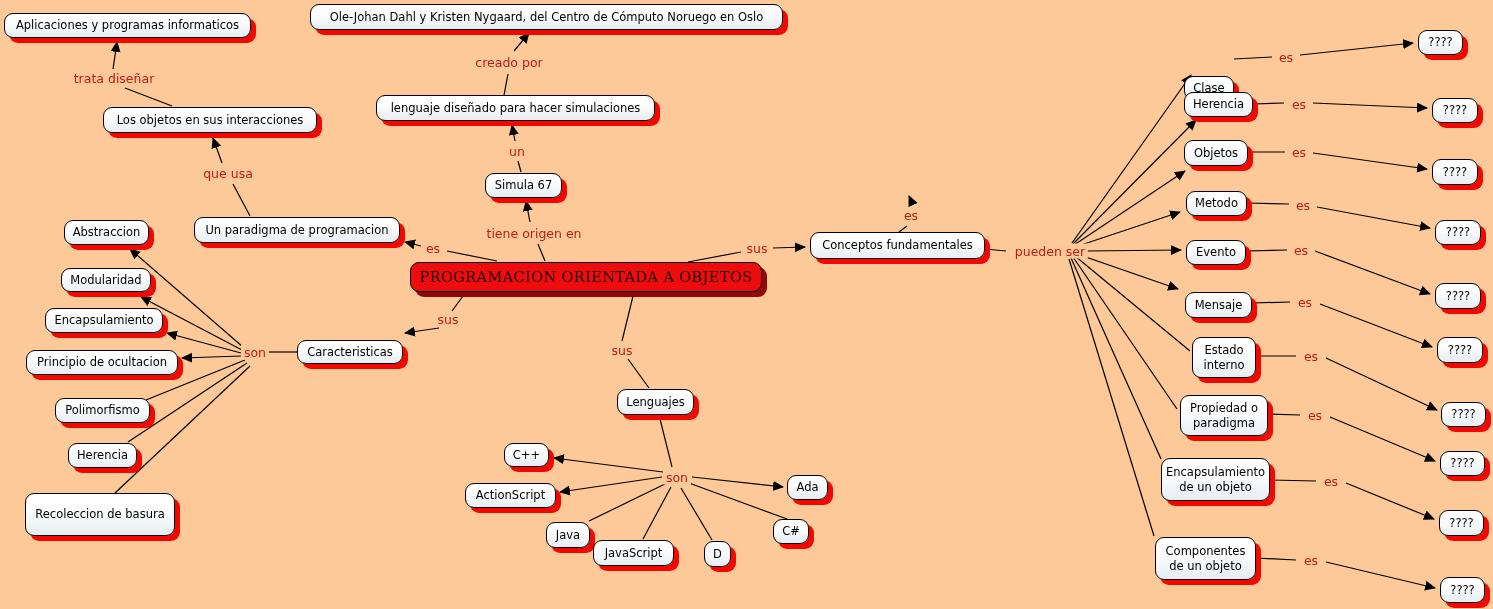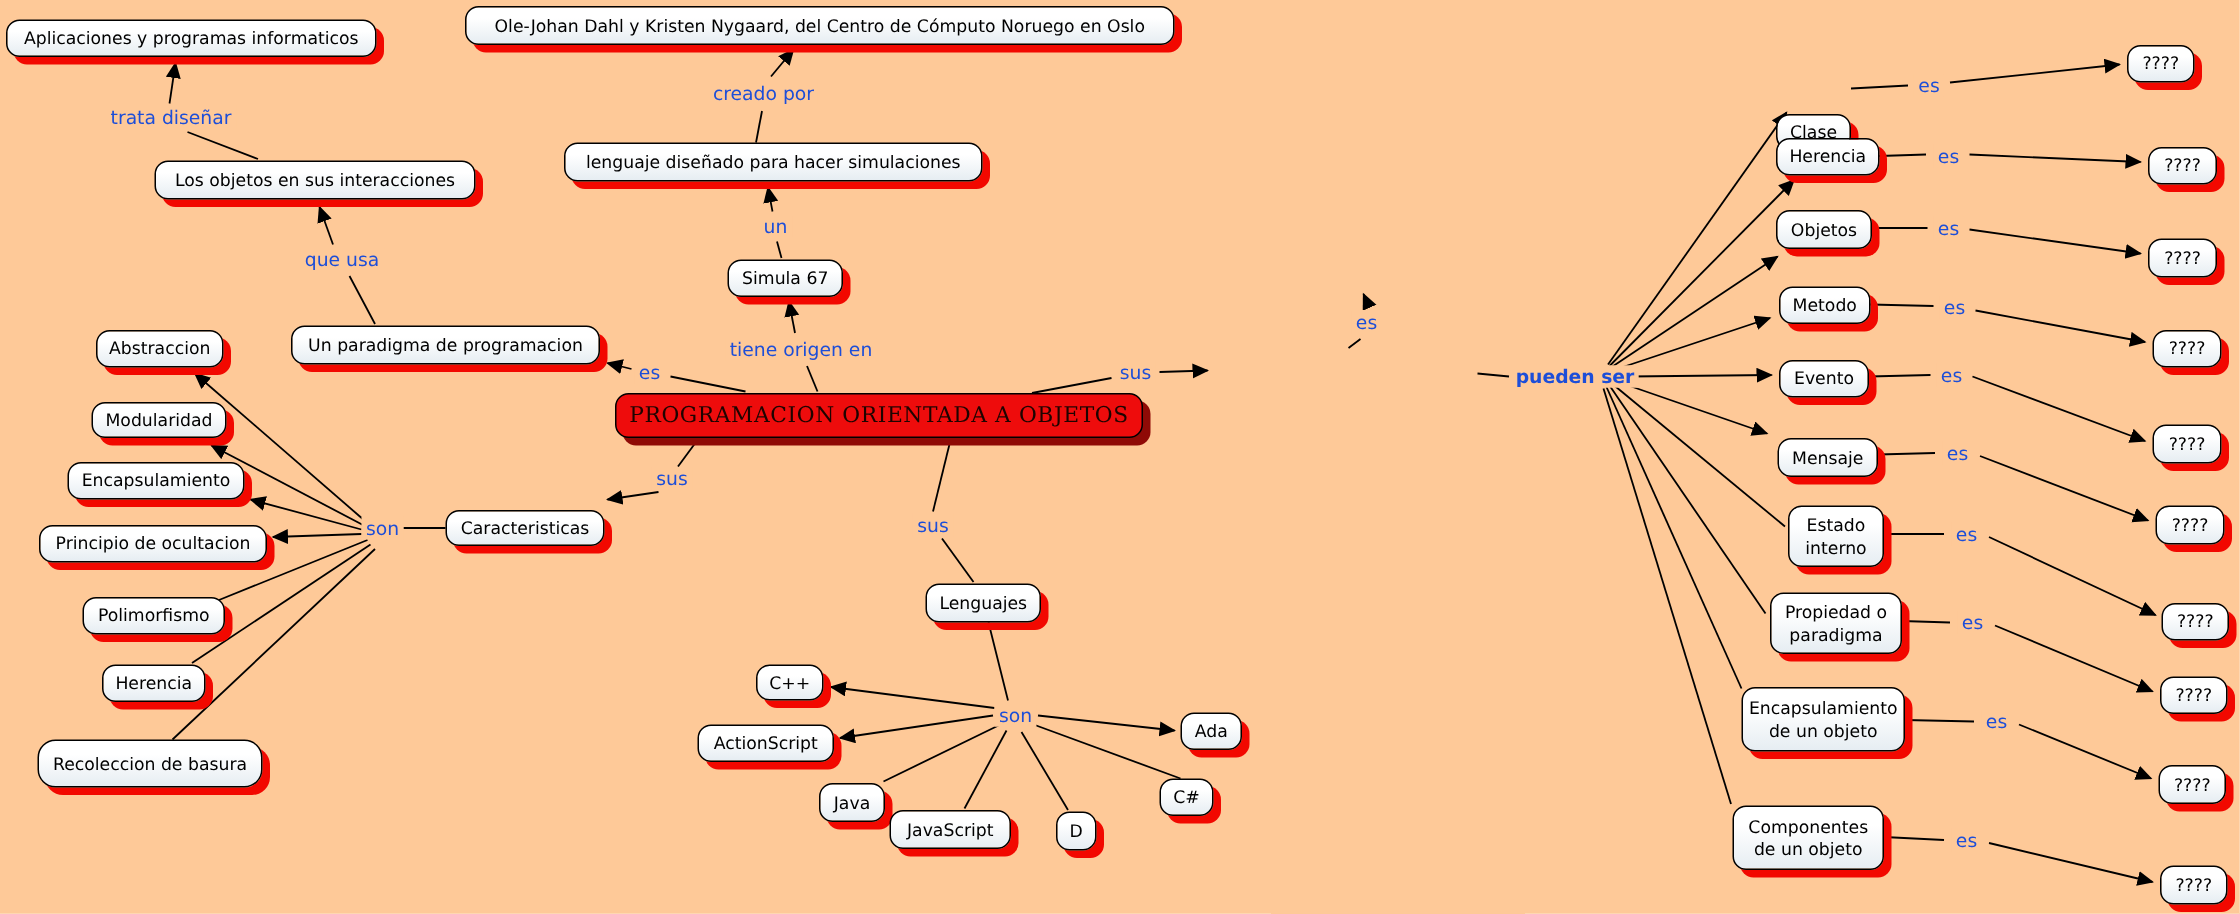--- a/index.html
+++ b/index.html
@@ -35,21 +35,21 @@
     font-weight:normal;
     font-size:14.5px;
     letter-spacing:.4px;
     box-shadow:5px 5px 0 var(--root-shadow,#8f0a06);
   }
   .link-label{
     position:absolute;
     z-index:2;
     transform:translate(-50%,-50%);
     font-size:12.5px;
-    color:#1d4ed8;
+    color:#b91c1c;
     background:var(--bg,#fec998);
     padding:0 3px;
     white-space:nowrap;
   }
 </style>
 <title>Mapa conceptual: Programacion Orientada a Objetos</title></head>
 <body>
 
 <div id="stage" style="width: 1493px; height: 609px;">
     <svg width="1493" height="609" id="wires">
@@ -131,21 +131,21 @@
     <div class="link-label" style="left: 509px; top: 62px;">creado por</div>
     <div class="link-label" style="left: 517px; top: 151px;">un</div>
     <div class="link-label" style="left: 534px; top: 233px;">tiene origen en</div>
     <div class="link-label" style="left: 433px; top: 248px;">es</div>
     <div class="link-label" style="left: 448px; top: 319px;">sus</div>
     <div class="link-label" style="left: 255px; top: 352px;">son</div>
     <div class="link-label" style="left: 622px; top: 350px;">sus</div>
     <div class="link-label" style="left: 677px; top: 477px;">son</div>
     <div class="link-label" style="left: 757px; top: 248px;">sus</div>
     <div class="link-label" style="left: 911px; top: 215px;">es</div>
-    <div class="link-label" style="left: 1050px; top: 251px; font-weight: bold;">pueden ser</div>
+    <div class="link-label" style="left: 1050px; top: 251px;">pueden ser</div>
     <div class="link-label" style="left: 1286px; top: 57px;">es</div>
     <div class="link-label" style="left: 1299px; top: 104px;">es</div>
     <div class="link-label" style="left: 1299px; top: 152px;">es</div>
     <div class="link-label" style="left: 1303px; top: 205px;">es</div>
     <div class="link-label" style="left: 1301px; top: 250px;">es</div>
     <div class="link-label" style="left: 1305px; top: 302px;">es</div>
     <div class="link-label" style="left: 1311px; top: 356px;">es</div>
     <div class="link-label" style="left: 1315px; top: 415px;">es</div>
     <div class="link-label" style="left: 1331px; top: 481px;">es</div>
     <div class="link-label" style="left: 1311px; top: 560px;">es</div>
@@ -156,29 +156,30 @@
     <div class="node" style="left: 376px; top: 95px; width: 279px; height: 26px;">lenguaje diseñado para hacer simulaciones</div>
     <div class="node" style="left: 485px; top: 173px; width: 77px; height: 25px;">Simula 67</div>
     <div class="node" style="left: 194px; top: 217px; width: 206px; height: 26px;">Un paradigma de programacion</div>
     <div class="node" style="left: 297px; top: 340px; width: 106px; height: 24px;">Caracteristicas</div>
     <div class="node" style="left: 64px; top: 220px; width: 85px; height: 25px;">Abstraccion</div>
     <div class="node" style="left: 61px; top: 268px; width: 90px; height: 24px;">Modularidad</div>
     <div class="node" style="left: 45px; top: 308px; width: 118px; height: 25px;">Encapsulamiento</div>
     <div class="node" style="left: 26px; top: 350px; width: 152px; height: 25px;">Principio de ocultacion</div>
     <div class="node" style="left: 55px; top: 398px; width: 95px; height: 25px;">Polimorfismo</div>
     <div class="node" style="left: 68px; top: 443px; width: 69px; height: 25px;">Herencia</div>
-    <div class="node" style="left: 25px; top: 493px; width: 150px; height: 32px; border-radius: 12px;">Recoleccion de basura</div>
+    <div class="node" style="left: 25px; top: 493px; width: 150px; height: 43px;">Recoleccion de basura</div>
     <div class="node" style="left: 617px; top: 389px; width: 77px; height: 26px;">Lenguajes</div>
     <div class="node" style="left: 504px; top: 443px; width: 45px; height: 24px;">C++</div>
     <div class="node" style="left: 465px; top: 483px; width: 91px; height: 25px;">ActionScript</div>
     <div class="node" style="left: 546px; top: 522px; width: 44px; height: 26px;">Java</div>
     <div class="node" style="left: 593px; top: 540px; width: 81px; height: 26px;">JavaScript</div>
     <div class="node" style="left: 704px; top: 541px; width: 27px; height: 26px;">D</div>
     <div class="node" style="left: 773px; top: 519px; width: 36px; height: 25px;">C#</div>
     <div class="node" style="left: 787px; top: 475px; width: 41px; height: 25px;">Ada</div>
+    <div class="node" style="left: 810px; top: 232px; width: 175px; height: 27px;">Conceptos fundamentales</div>
     <div class="node" style="left: 1184px; top: 48px; width: 50px; height: 24px; margin-top: 28px;">Clase</div>
     <div class="node" style="left: 1184px; top: 92px; width: 69px; height: 25px;">Herencia</div>
     <div class="node" style="left: 1184px; top: 140px; width: 64px; height: 26px;">Objetos</div>
     <div class="node" style="left: 1186px; top: 191px; width: 61px; height: 25px;">Metodo</div>
     <div class="node" style="left: 1186px; top: 240px; width: 60px; height: 25px;">Evento</div>
     <div class="node" style="left: 1185px; top: 292px; width: 67px; height: 26px;">Mensaje</div>
     <div class="node" style="left: 1192px; top: 337px; width: 64px; height: 41px;">Estado
 interno</div>
     <div class="node" style="left: 1180px; top: 395px; width: 88px; height: 41px;">Propiedad o
 paradigma</div>

